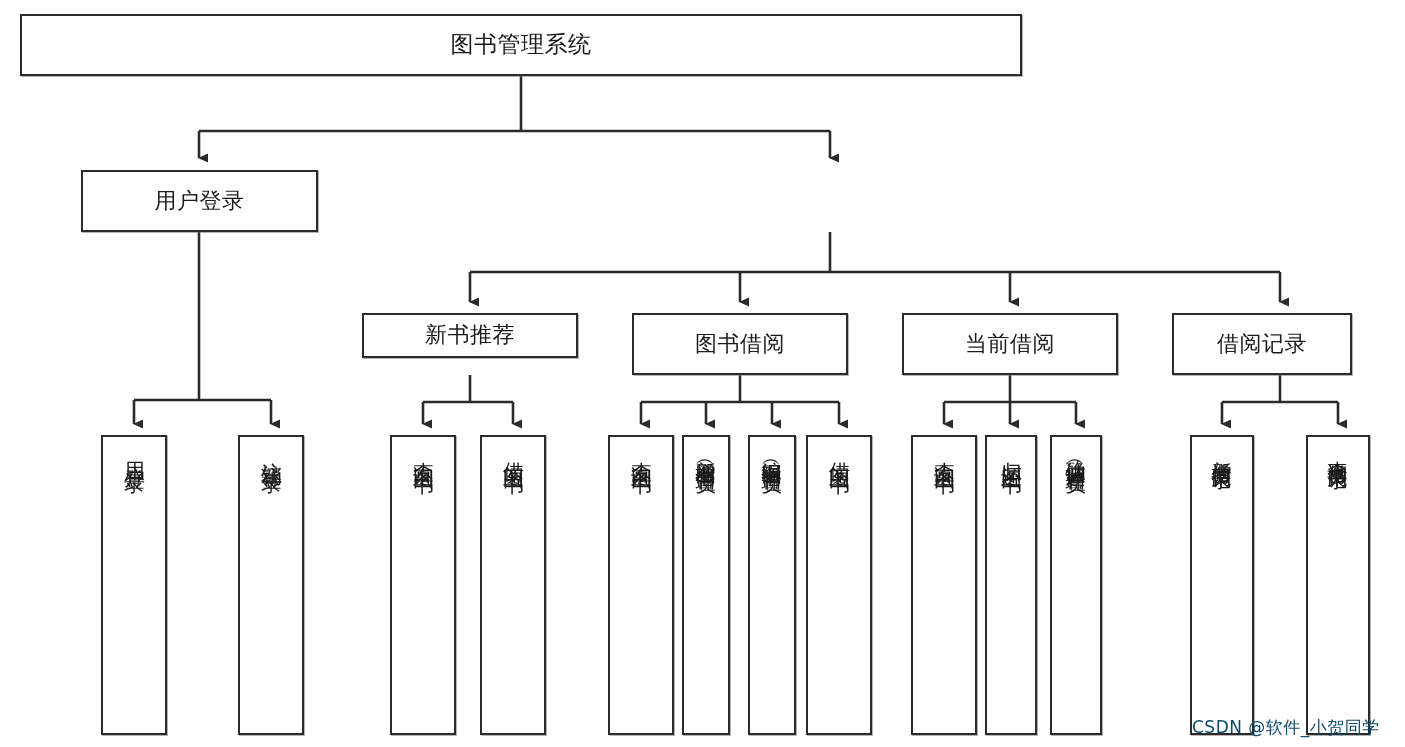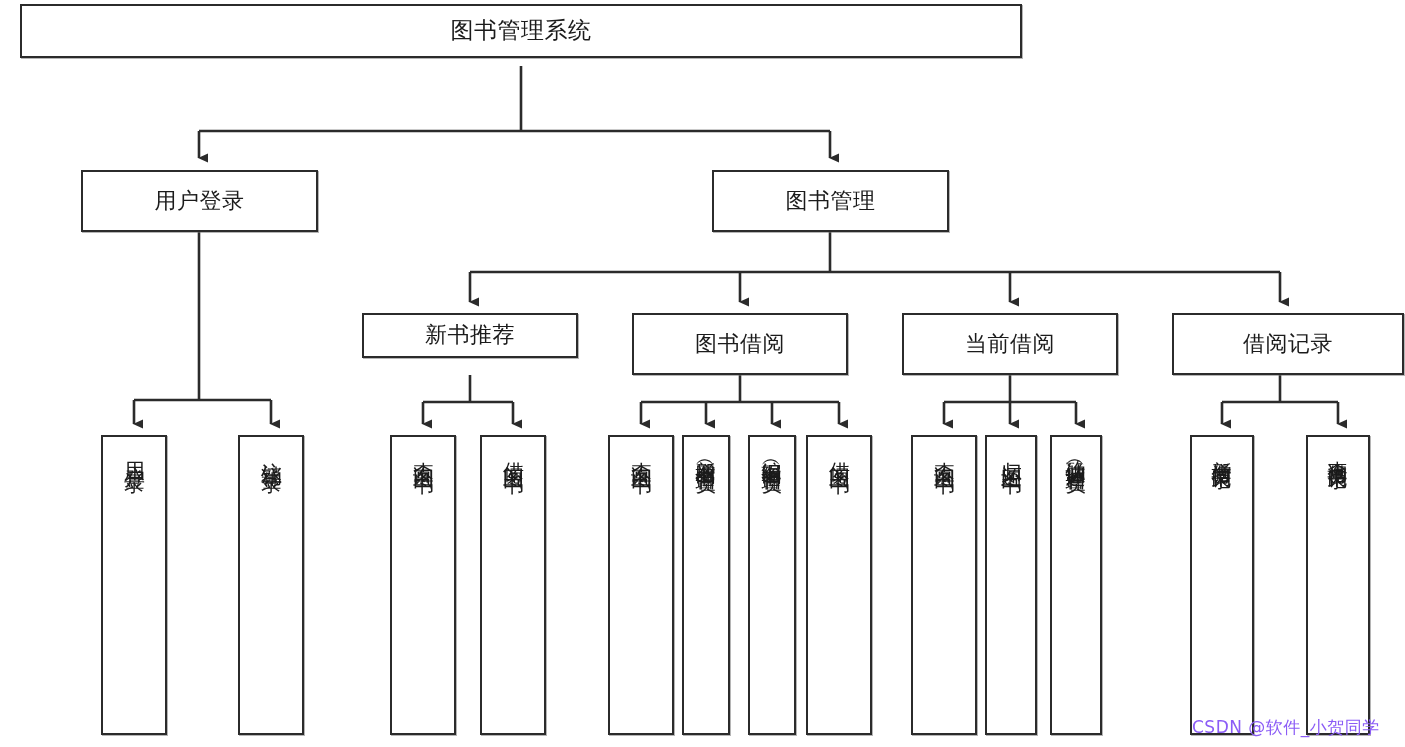--- a/index.html
+++ b/index.html
@@ -61,21 +61,21 @@
     letter-spacing: 4px;
     white-space: normal;
   }
   .v-node.tall .node-label {
     font-size: 20px;
     letter-spacing: 2px;
   }
   .watermark {
     position: absolute;
     font-size: 17px;
-    color: #8b5cf6;
+    color: #0c4a6e;
     letter-spacing: 0.5px;
     white-space: pre;
     user-select: none;
   }
 </style>
 </head>
 <body>
 
 <div id="canvas">
 
@@ -125,45 +125,42 @@
       <path d="M1010,402 L1010,424" marker-end="url(#arrow)"></path>
       <path d="M1076,402 L1076,424" marker-end="url(#arrow)"></path>
 
       <path d="M1280,375 L1280,402"></path>
       <path d="M1222,402 L1338,402"></path>
       <path d="M1222,402 L1222,424" marker-end="url(#arrow)"></path>
       <path d="M1338,402 L1338,424" marker-end="url(#arrow)"></path>
     </g>
   </svg>
 
-  <div class="node h-node root" style="left:20px; top:4px; width:1002px; height:54px;">
+  <div class="node h-node root" style="left:20px; top:14px; width:1002px; height:62px;">
     <span class="node-label">图书管理系统</span>
   </div>
 
   <div class="node h-node" style="left:81px; top:170px; width:237px; height:62px;">
     <span class="node-label">用户登录</span>
   </div>
 
-  <div class="node h-node" style="left:712px; top:170px; width:237px; height:62px;">
-    <span class="node-label">图书管理</span>
-  </div>
 
   <div class="node h-node" style="left:362px; top:313px; width:216px; height:45px;">
     <span class="node-label">新书推荐</span>
   </div>
 
   <div class="node h-node" style="left:902px; top:313px; width:216px; height:62px;">
     <span class="node-label">当前借阅</span>
   </div>
 
   <div class="node h-node" style="left:632px; top:313px; width:216px; height:62px;">
     <span class="node-label">图书借阅</span>
   </div>
 
-  <div class="node h-node" style="left:1172px; top:313px; width:232px; height:62px;">
+  <div class="node h-node" style="left:1172px; top:313px; width:180px; height:62px;">
     <span class="node-label">借阅记录</span>
   </div>
 
   <div class="node v-node" style="left:101px; top:435px; width:66px; height:300px;">
     <span class="node-label">用户登录</span>
   </div>
 
   <div class="node v-node" style="left:238px; top:435px; width:66px; height:300px;">
     <span class="node-label">注销登录</span>
   </div>

